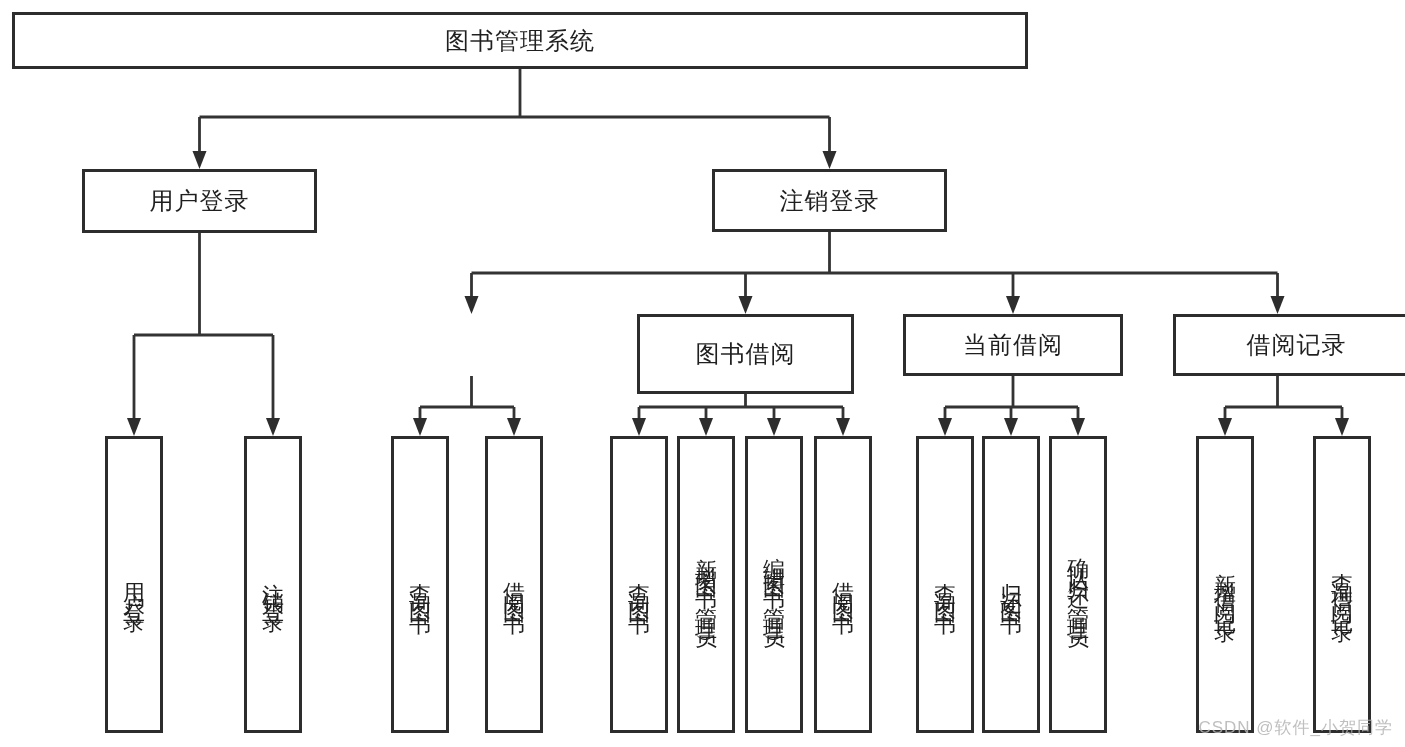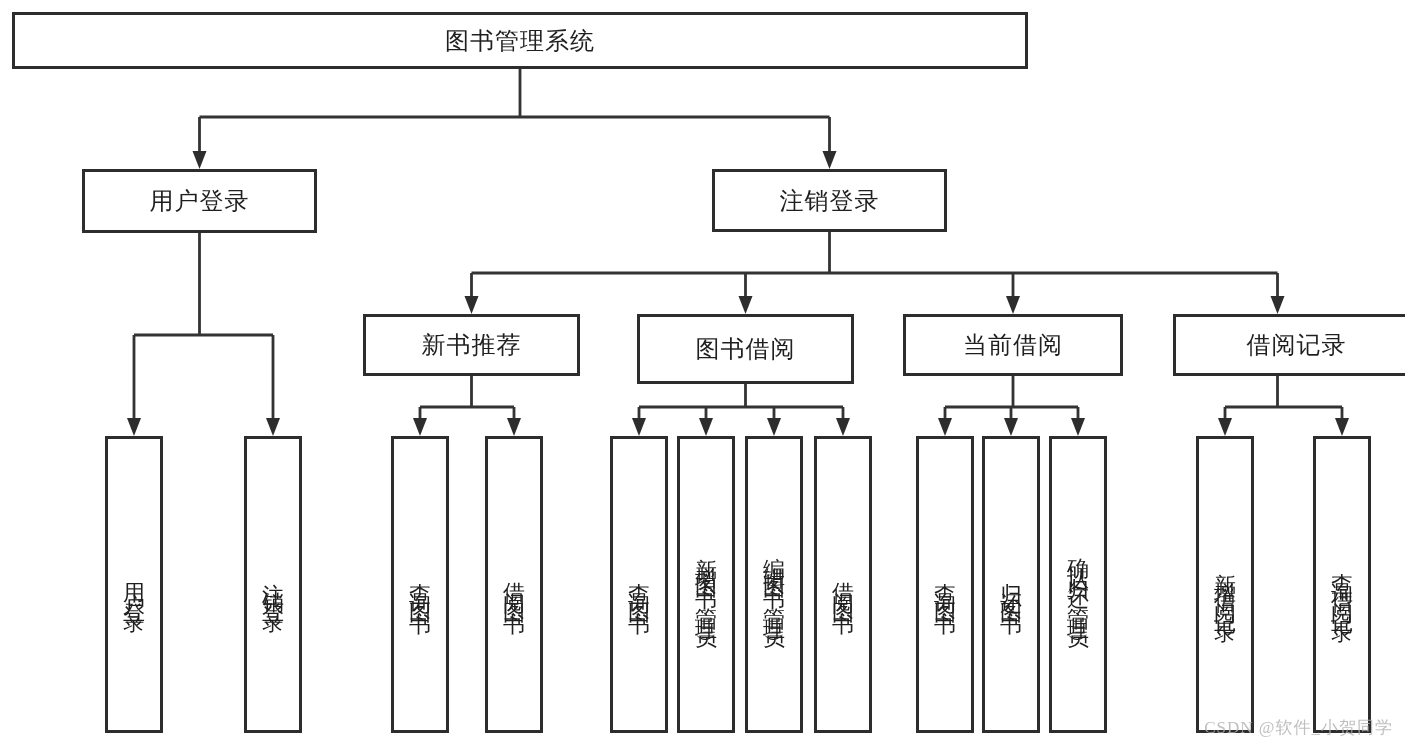--- a/index.html
+++ b/index.html
@@ -1,21 +1,21 @@
 <!DOCTYPE html>
 <html><head>
 <meta charset="utf-8">
 <style>
   html, body { margin: 0; padding: 0; background: #ffffff; }
   .canvas {
     position: relative;
     width: 1405px;
     height: 747px;
     background: #ffffff;
-    font-family: Liberation Serif, serif;
+    font-family: Liberation Sans, sans-serif;
     overflow: hidden;
   }
   .wires {
     position: absolute;
     left: 0; top: 0;
     width: 1405px; height: 747px;
     pointer-events: none;
   }
   .wires path {
     fill: none;
@@ -113,24 +113,21 @@
     <span class="lbl">图书管理系统</span>
   </div>
 
   <div class="node h" style="left:82px; top:169px; width:235px; height:64px;">
     <span class="lbl">用户登录</span>
   </div>
   <div class="node h" style="left:712px; top:169px; width:235px; height:63px;">
     <span class="lbl">注销登录</span>
   </div>
 
-  <div class="node h" style="left:363px; top:314px; width:217px; height:62px;">
-    <span class="lbl">新书推荐</span>
-  </div>
-  <div class="node h" style="left:637px; top:314px; width:217px; height:70px;">
+  <div class="node h" style="left:637px; top:314px; width:217px; height:80px;">
     <span class="lbl">图书借阅</span>
   </div>
   <div class="node h" style="left:903px; top:314px; width:220px; height:62px;text-align:center;">
     <span class="lbl">当前借阅</span>
   </div>
   <div class="node h" style="left:1173px; top:314px; width:247px; height:62px;">
     <span class="lbl">借阅记录</span>
   </div>
 
   <div class="node v" style="left:105px; top:436px; width:58px; height:297px;">

